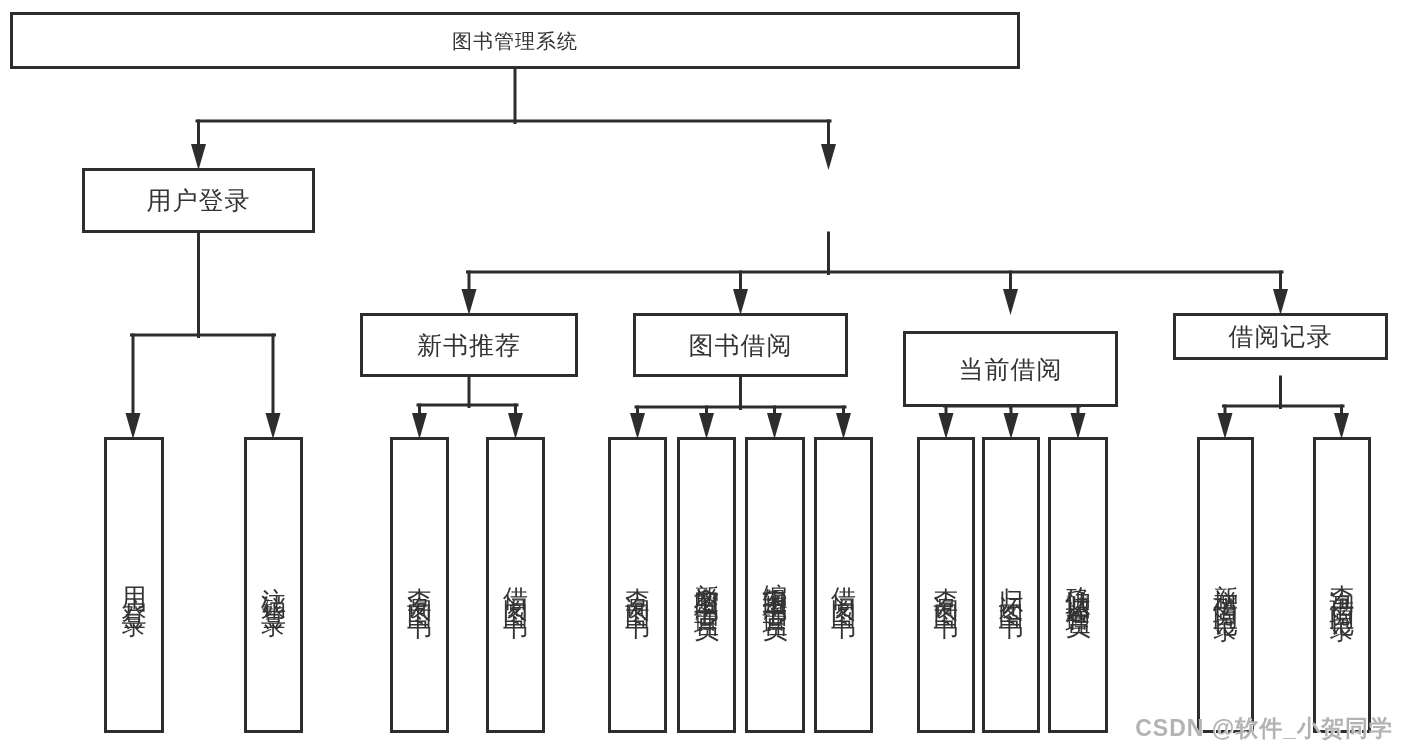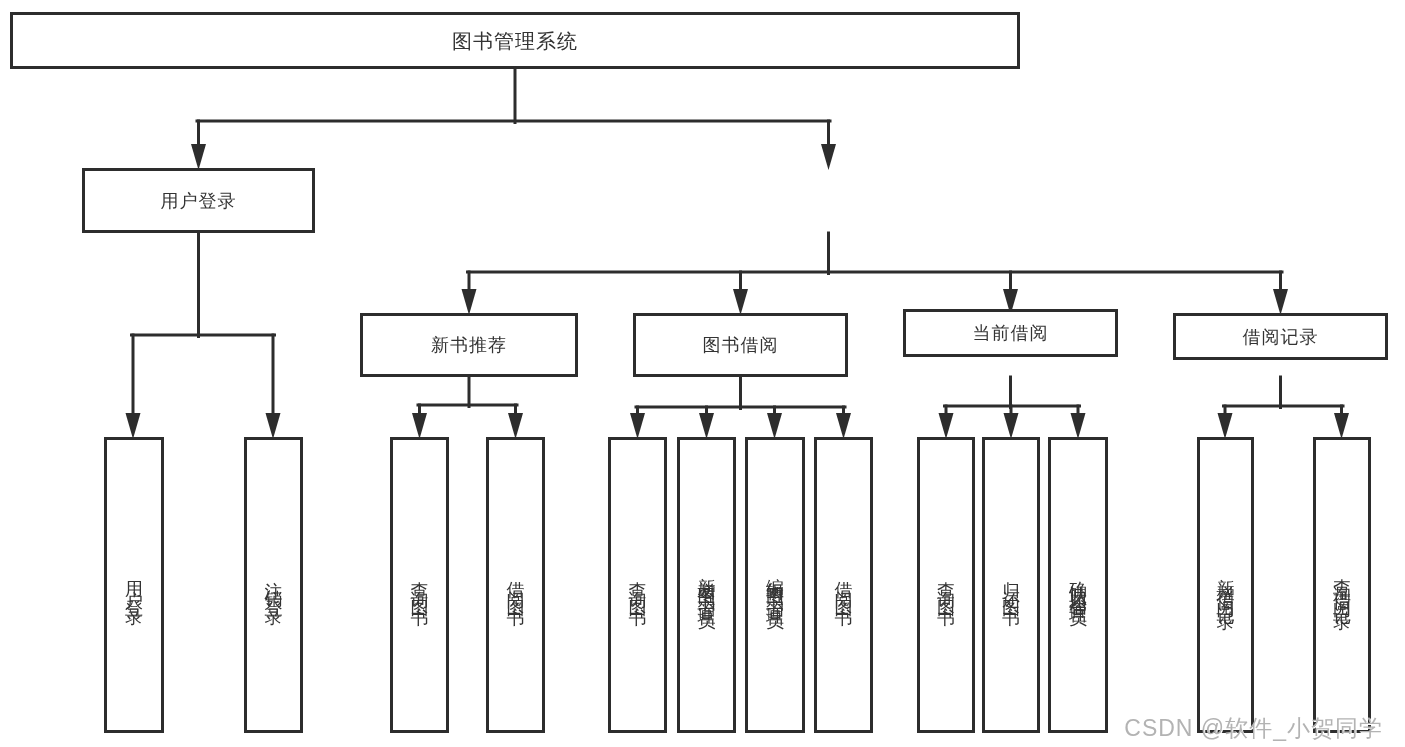--- a/index.html
+++ b/index.html
@@ -6,31 +6,32 @@
   .canvas{
     position:relative;width:1405px;height:747px;background:#ffffff;
     font-family:"Liberation Sans","DejaVu Sans",sans-serif;overflow:hidden;
   }
   svg.wires{position:absolute;left:0;top:0;width:1405px;height:747px;}
   svg.wires line{stroke:#2d2d2d;stroke-width:3;stroke-linecap:square;}
   svg.wires polygon{fill:#2d2d2d;}
   .node{
     position:absolute;box-sizing:border-box;border:3px solid #2d2d2d;background:#fff;
     display:flex;align-items:center;justify-content:center;
-    color:#333333;font-size:18px;line-height:1;white-space:nowrap;
+    color:#333333;font-size:25px;line-height:1;white-space:nowrap;
   }
   .node.h{letter-spacing:1px;}
   .node.v{
     writing-mode:vertical-rl;text-orientation:mixed;
     letter-spacing:9px;white-space:normal;line-height:1;
   }
   .watermark{
-    position:absolute;right:22px;bottom:3px;
+    position:absolute;right:12px;bottom:3px;
     font-size:23px;color:#b3b3b3;letter-spacing:1px;
     text-shadow:1px 1px 0 #ffffff;
+    font-weight:bold;
   }
 </style>
 </head>
 <body>
 
 <div class="canvas">
 
   <svg class="wires" xmlns="http://www.w3.org/2000/svg">
 
     <g>
@@ -106,21 +107,21 @@
       <polygon points="1334,413 1349,413 1341.5,439"></polygon>
     </g>
   </svg>
 
   <div class="node h" style="left:10px;top:12px;width:1010px;height:57px;font-size:20px">图书管理系统</div>
 
   <div class="node h" style="left:82px;top:168px;width:233px;height:65px">用户登录</div>
 
   <div class="node h" style="left:633px;top:313px;width:215px;height:64px">图书借阅</div>
   <div class="node h" style="left:360px;top:313px;width:218px;height:64px">新书推荐</div>
-  <div class="node h" style="left:903px;top:309px;width:215px;height:48px">当前借阅</div>
+  <div class="node h" style="left:903px;top:331px;width:215px;height:76px">当前借阅</div>
   <div class="node h" style="left:1173px;top:313px;width:215px;height:47px">借阅记录</div>
 
   <div class="node v" style="left:104px;top:437px;width:60px;height:296px">用户登录</div>
   <div class="node v" style="left:244px;top:437px;width:59px;height:296px">注销登录</div>
 
   <div class="node v" style="left:390px;top:437px;width:59px;height:296px">查询图书</div>
   <div class="node v" style="left:486px;top:437px;width:59px;height:296px">借阅图书</div>
 
   <div class="node v" style="left:608px;top:437px;width:59px;height:296px">查询图书</div>
   <div class="node v" style="left:677px;top:437px;width:59px;height:296px;letter-spacing:5px">新增图书（管理员）</div>

